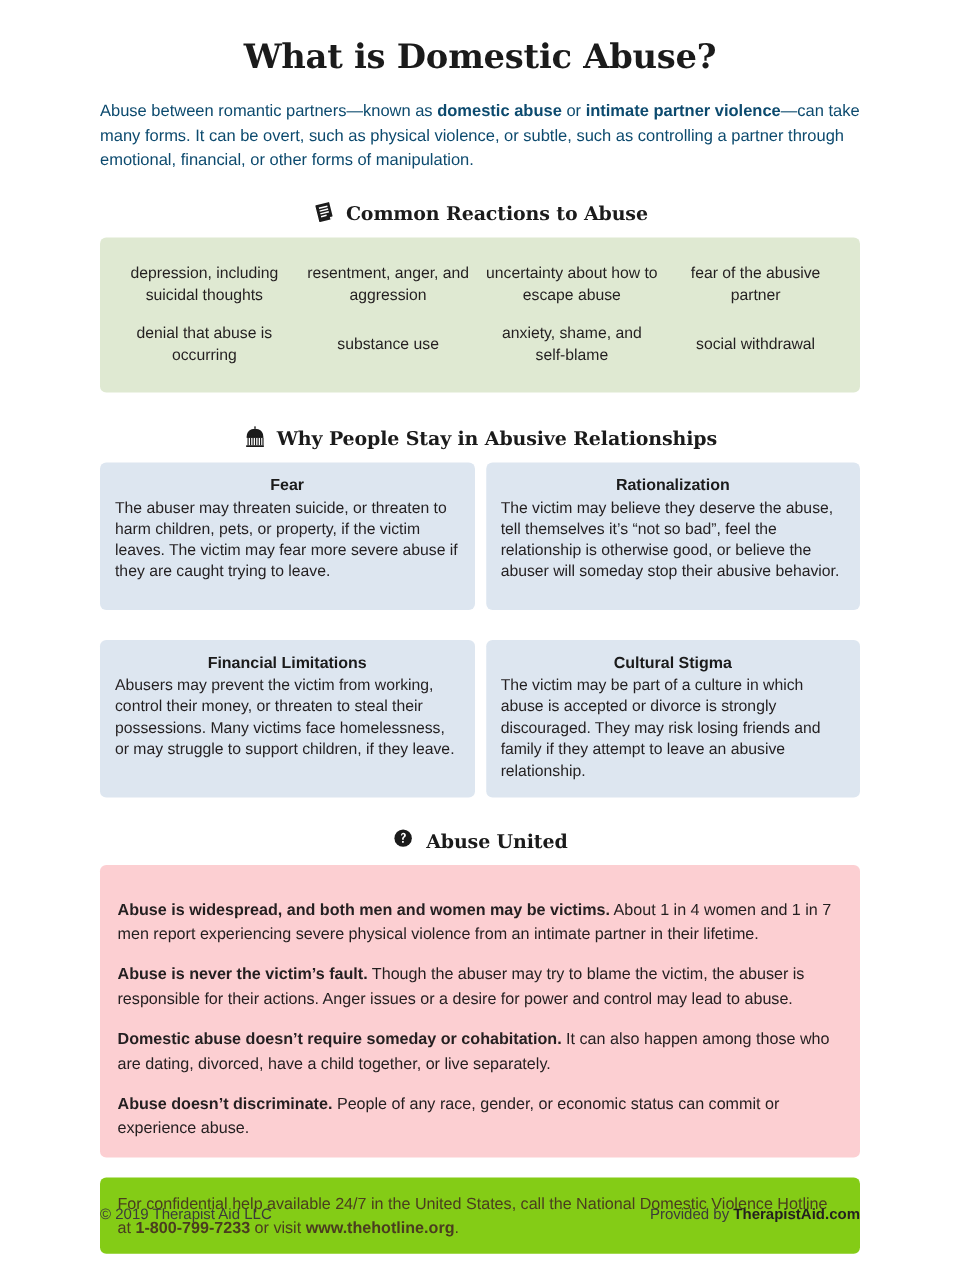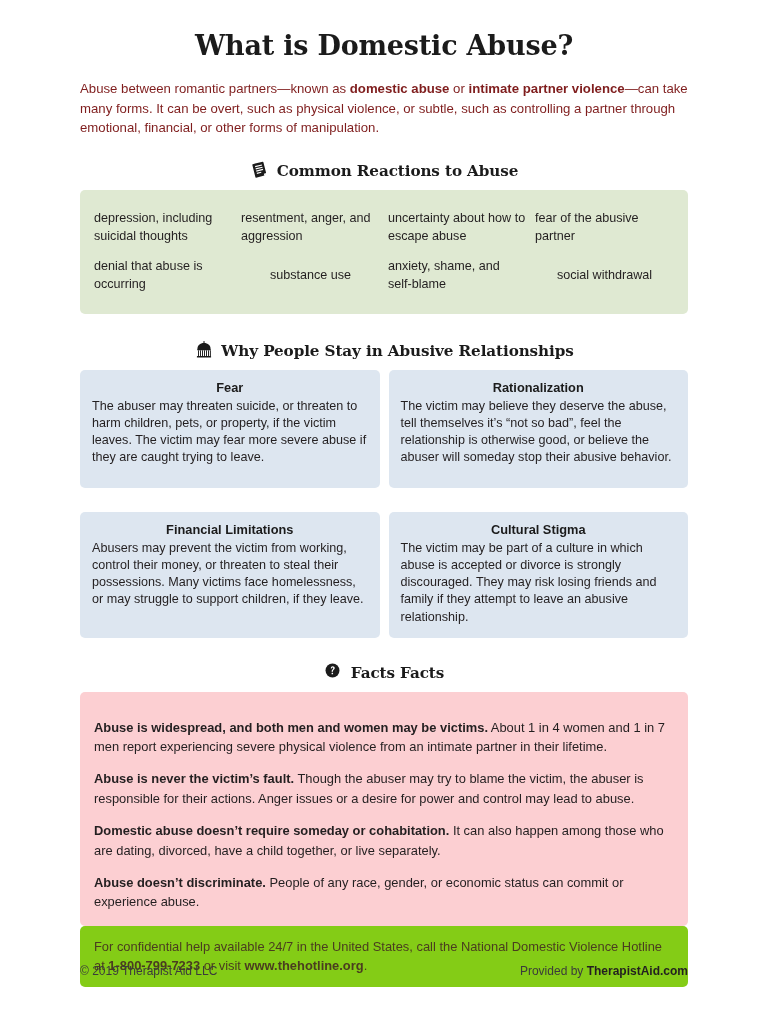--- a/index.html
+++ b/index.html
@@ -33,21 +33,21 @@
     margin: 8px 0 18px 0;
     color: #1b1b1b;
   }
 
   
   .intro {
     font-size: 13.2px;
     line-height: 19.6px;
     text-align: left;
     margin-bottom: 22px;
-    color: #7f1d1d;
+    color: #0c4a6e;
   }
   .intro b { font-weight: bold; }
 
   
   .section-head {
     display: flex;
     align-items: flex-end;
     justify-content: center;
     gap: 7px;
     margin: 0 0 10px 0;
@@ -73,20 +73,21 @@
     border-radius: 5px;
     padding: 13px 10px 15px 10px;
     display: grid;
     grid-template-columns: repeat(4, 1fr);
     grid-auto-rows: minmax(48px, auto);
     align-items: center;
     justify-items: center;
     margin-bottom: 26px;
   }
   .reaction-cell {
+    text-align: center;
     font-size: 12.6px;
     line-height: 18.2px;
     color: #231f20;
     padding: 0 4px;
   }
 
   
   .cards {
     display: grid;
     grid-template-columns: 1fr 1fr;
@@ -112,21 +113,21 @@
     color: #231f20;
   }
   .cards-row1 .card { min-height: 118px; }
   .cards-row2 .card { min-height: 115px; }
 
   
   .facts {
     background: #fccfd2;
     border-radius: 5px;
     padding: 13px 4px 14px 14px;
-    margin-bottom: 0;
+    margin-bottom: 16px;
   }
   .fact {
     font-size: 12.9px;
     line-height: 19.4px;
     color: #231f20;
     margin-bottom: 12px;
   }
   .fact:last-child { margin-bottom: 0; }
   .fact b { font-weight: bold; }
 
@@ -235,21 +236,21 @@
   </div>
 
   <div class="section-head" style="margin-top:22px;">
     <span class="sh-icon">
       <svg viewBox="0 0 20 20" width="17" height="17" aria-hidden="true">
         <circle cx="10" cy="10" r="8.2" fill="#1b1b1b"></circle>
         <path d="M8.0 7.6 C8.0 5.9 9.0 5.0 10.2 5.0 C11.6 5.0 12.6 5.9 12.6 7.2 C12.6 8.4 11.9 8.9 11.2 9.5 C10.7 9.9 10.6 10.3 10.6 11.0 L10.6 11.5 L9.0 11.5 L9.0 10.8 C9.0 9.8 9.3 9.3 10.0 8.7 C10.6 8.2 10.9 7.9 10.9 7.4 C10.9 6.8 10.6 6.4 10.0 6.4 C9.4 6.4 9.1 6.8 9.1 7.6 Z" fill="#ffffff"></path>
         <rect x="8.95" y="12.6" width="1.7" height="1.7" rx="0.25" fill="#ffffff"></rect>
       </svg>
     </span>
-    <span class="sh-title">Facts Facts</span>
+    <span class="sh-title">Abuse United</span>
   </div>
 
   <div class="facts">
     <p class="fact"><b>Abuse is widespread, and both men and women may be victims.</b><span> About 1 in 4 women and 1 in 7 men report experiencing severe physical violence from an intimate partner in their lifetime.</span></p>
     <p class="fact"><b>Abuse is never the victim’s fault.</b><span> Though the abuser may try to blame the victim, the abuser is responsible for their actions. Anger issues or a desire for power and control may lead to abuse.</span></p>
     <p class="fact"><b>Domestic abuse doesn’t require someday or cohabitation.</b><span> It can also happen among those who are dating, divorced, have a child together, or live separately.</span></p>
     <p class="fact"><b>Abuse doesn’t discriminate.</b><span> People of any race, gender, or economic status can commit or experience abuse.</span></p>
   </div>
 
   <div class="hotline"><span>For confidential help available 24/7 in the United States, call the National Domestic Violence Hotline at </span><b>1-800-799-7233</b><span> or visit </span><b>www.thehotline.org</b><span>.</span></div>

